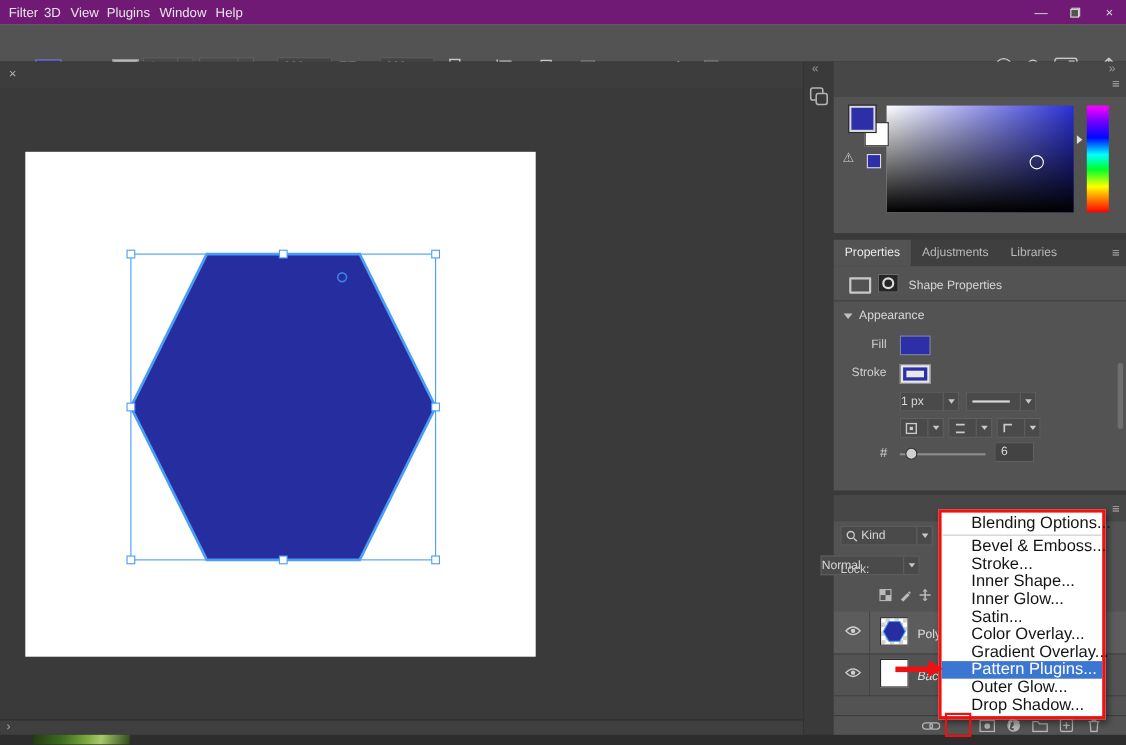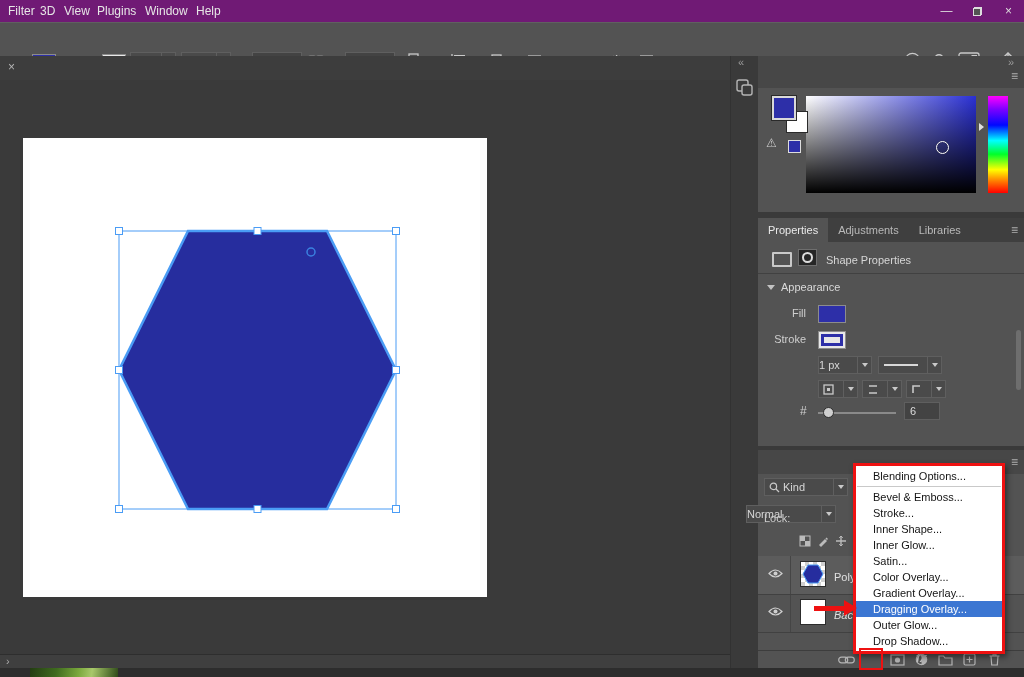--- a/index.html
+++ b/index.html
@@ -66,21 +66,21 @@
   
   .layerrow-sel{left:758px;top:556px;width:266px;height:38px;background:#5c5c5c;}
   .thumb{position:absolute;width:26px;height:26px;box-sizing:border-box;border:1px solid #2c2c2c;}
   .checker{background-image:linear-gradient(45deg,#cfcfcf 25%,transparent 25%,transparent 75%,#cfcfcf 75%),linear-gradient(45deg,#cfcfcf 25%,#ffffff 25%,#ffffff 75%,#cfcfcf 75%);background-size:8px 8px;background-position:0 0,4px 4px;background-color:#fff;}
   .layerlabel{position:absolute;color:#e0e0e0;}
   .bottombar{left:758px;top:650px;width:266px;height:18px;background:#535353;border-top:1px solid #3d3d3d;}
   .fx-label{position:absolute;font-style:italic;font-weight:bold;font-size:12px;color:#cccccc;}
   
   .ctxmenu{left:853px;top:463px;width:152px;background:#ffffff;border:3px solid #ee1111;box-sizing:border-box;z-index:50;box-shadow:2px 3px 6px rgba(0,0,0,.45);}
   .ctxmenu .inner{padding:2px 0;}
-  .mitem{height:16px;line-height:16px;padding-left:17px;color:#141414;font-size:11px;white-space:nowrap;}
+  .mitem{height:16px;line-height:16px;padding-left:27px;color:#141414;font-size:15px;white-space:nowrap;}
   .mitem.hl{background:#3b76d2;color:#ffffff;}
   .msep{height:1px;background:#c9c9c9;margin:2px 1px;}
   .arrow-tail{left:814px;top:606px;width:32px;height:5px;background:#ee1111;z-index:51;}
   .arrow-head{left:844px;top:600px;width:0;height:0;border-top:8px solid transparent;border-bottom:8px solid transparent;border-left:13px solid #ee1111;z-index:51;}
   .fxbox{left:859px;top:648px;width:24px;height:22px;border:2px solid #ee1111;box-sizing:border-box;z-index:51;}
   
   .statusbar{left:0;top:654px;width:730px;height:14px;background:#3f3f3f;border-top:1px solid #2e2e2e;}
   .taskbar{left:0;top:668px;width:1024px;height:9px;background:#2d2d2d;}
   .taskphoto{left:30px;top:668px;width:88px;height:9px;background:linear-gradient(100deg,#233c12 0%,#3f6b1f 30%,#7aa83c 55%,#a8c86a 70%,#2e4a18 100%);}
   svg{display:block;}
@@ -424,21 +424,21 @@
     <div class="inner">
       <div class="mitem">Blending Options...</div>
       <div class="msep"></div>
       <div class="mitem">Bevel &amp; Emboss...</div>
       <div class="mitem">Stroke...</div>
       <div class="mitem">Inner Shape...</div>
       <div class="mitem">Inner Glow...</div>
       <div class="mitem">Satin...</div>
       <div class="mitem">Color Overlay...</div>
       <div class="mitem">Gradient Overlay...</div>
-      <div class="mitem hl">Dragging Overlay...</div>
+      <div class="mitem hl">Pattern Plugins...</div>
       <div class="mitem">Outer Glow...</div>
       <div class="mitem">Drop Shadow...</div>
     </div>
   </div>
   <div class="abs arrow-tail"></div>
   <div class="abs arrow-head"></div>
   <div class="abs fxbox"></div>
 
 </div>
 

